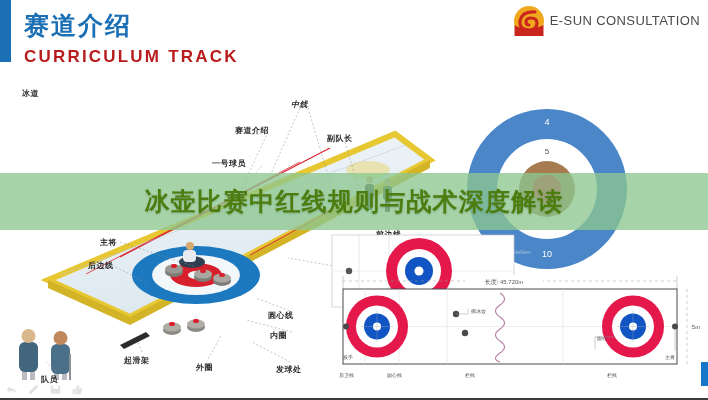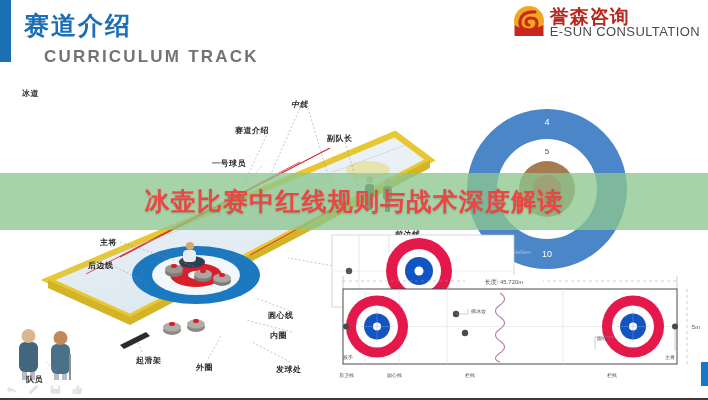--- a/index.html
+++ b/index.html
@@ -39,25 +39,24 @@
     font-size: 25px;
     font-weight: bold;
     color: #1a6fb5;
     letter-spacing: 2px;
     line-height: 42px;
     white-space: nowrap;
   }
   .header-en {
     font-size: 17px;
     font-weight: bold;
-    color: #737373;
+    color: #b91c1c;
     letter-spacing: 2.2px;
     line-height: 22px;
     white-space: nowrap;
-    margin-left: 20px;
   }
 
   
   .logo-wrap {
     position: absolute;
     right: 8px;
     top: 5px;
     display: flex;
     align-items: center;
     gap: 5px;
@@ -115,21 +114,21 @@
     height: 57px;
     background: rgba(141, 198, 143, 0.78);
     display: flex;
     align-items: center;
     justify-content: center;
     z-index: 40;
   }
   .title-text {
     font-size: 25px;
     font-weight: bold;
-    color: #ef4444;
+    color: #4d7c0f;
     letter-spacing: 1.2px;
     white-space: nowrap;
     text-shadow: 0 1px 2px rgba(60,110,60,0.35);
     text-align: right;
   }
 
   
   .footer-icons {
     position: absolute;
     left: 6px;
@@ -168,21 +167,20 @@
 
   <div class="logo-wrap">
     <div class="logo-mark">
       <svg width="32" height="32" viewBox="0 0 32 32">
         <circle cx="16" cy="16" r="15" fill="#f0a91e"></circle>
         <path d="M1.5 20 Q14 28 30.5 20 L30.5 31 L1.5 31 Z" fill="#c9261d"></path>
         <path d="M22 7 Q9 6 7 16 Q6 25 16 25 Q24 25 24 18 Q24 13 18 13 Q13 13 13 17 Q13 20 16 20" fill="none" stroke="#c9261d" stroke-width="3.2" stroke-linecap="round"></path>
       </svg>
     </div>
     <div class="logo-text-col">
-      <div class="logo-cn">誉森咨询</div>
       <div class="logo-en">E-SUN CONSULTATION</div>
     </div>
   </div>
 
   <div class="artboard">
 
     <svg width="450" height="318" style="position:absolute;left:0;top:0;">
       <defs>
         <linearGradient id="iceGrad" x1="0" y1="0" x2="0.4" y2="1">
           <stop offset="0%" stop-color="#f4f8fb"></stop>
@@ -282,30 +280,30 @@
         <line x1="398" y1="168" x2="372" y2="140"></line>
       </g>
     </svg>
 
     <div>
       <div class="diagram-label" style="left:22px;  top:26px;">冰道</div>
       <div class="diagram-label" style="left:291px; top:37px;font-style:italic;">中线</div>
       <div class="diagram-label" style="left:235px; top:63px;">赛道介绍</div>
       <div class="diagram-label" style="left:327px; top:71px;">副队长</div>
       <div class="diagram-label" style="left:212px; top:96px;">一号球员</div>
-      <div class="diagram-label" style="left:394px; top:167px;font-style:italic;">前边线</div>
+      <div class="diagram-label" style="left:376px; top:167px;">前边线</div>
       <div class="diagram-label" style="left:100px; top:175px;">主将</div>
       <div class="diagram-label" style="left:88px;  top:198px;font-family:Liberation Serif, serif;">后边线</div>
       <div class="diagram-label" style="left:341px; top:203px;">栏线</div>
       <div class="diagram-label" style="left:268px; top:248px;">圆心线</div>
       <div class="diagram-label" style="left:270px; top:268px;text-align:right;">内圈</div>
-      <div class="diagram-label" style="left:124px; top:293px;margin-left:12px;">起滑架</div>
+      <div class="diagram-label" style="left:124px; top:293px;">起滑架</div>
       <div class="diagram-label" style="left:196px; top:300px;">外圈</div>
       <div class="diagram-label" style="left:276px; top:302px;">发球处</div>
-      <div class="diagram-label" style="left:26px;  top:312px;">队员</div>
+      <div class="diagram-label" style="left:41px;  top:312px;">队员</div>
     </div>
 
     <svg width="170" height="175" style="position:absolute;left:462px;top:40px;">
       <circle cx="85" cy="87" r="80" fill="#4a86c8"></circle>
       <circle cx="85" cy="87" r="50" fill="#ffffff"></circle>
       <circle cx="85" cy="87" r="28" fill="#a67b4f"></circle>
       <circle cx="85" cy="87" r="14" fill="#d8202c"></circle>
       <text x="85" y="23" font-size="9" fill="#ffffff" text-anchor="middle" font-family="Liberation Sans, sans-serif">4</text>
       <text x="85" y="52" font-size="8" fill="#555555" text-anchor="middle" font-family="Liberation Sans, sans-serif">5</text>
       <text x="85" y="155" font-size="9" fill="#ffffff" text-anchor="middle" font-family="Liberation Sans, sans-serif">10</text>

